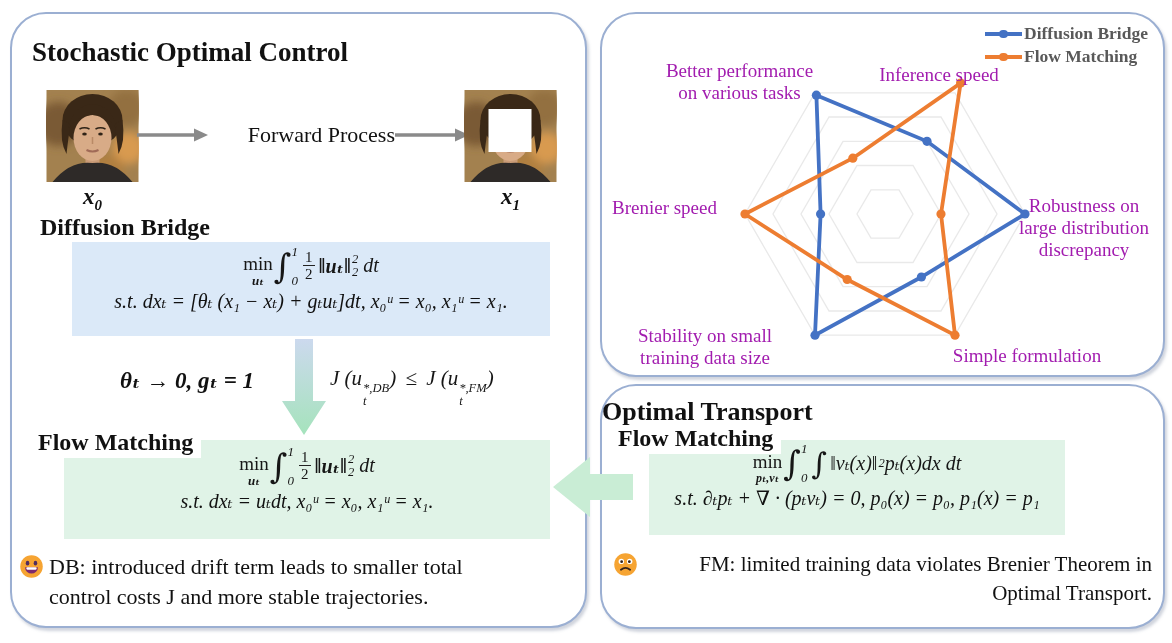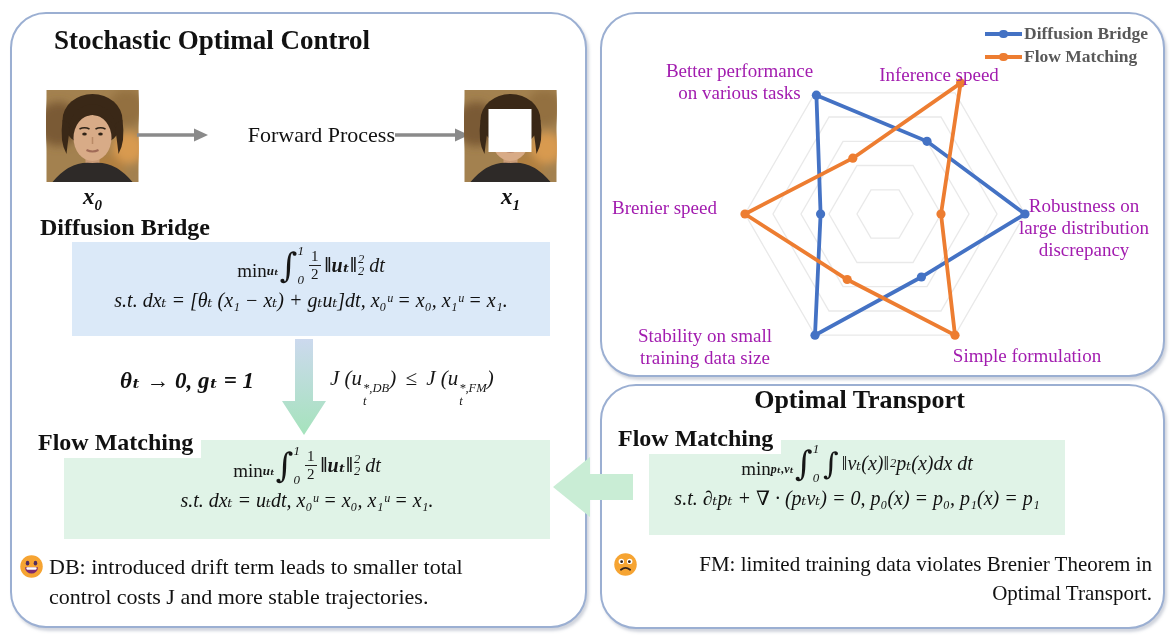--- a/index.html
+++ b/index.html
@@ -4,28 +4,28 @@
 <style>
   html,body{margin:0;padding:0;background:#fff;}
   .canvas{position:relative;width:1172px;height:643px;background:#fff;overflow:hidden;
           font-family:"Liberation Serif","DejaVu Serif",serif;color:#111;}
   .a{position:absolute;}
   .panel{position:absolute;background:#fff;border:2.5px solid #9BAFD2;border-radius:36px;
          box-shadow:2px 3px 3px rgba(120,132,158,.35);}
   .p-left{left:10px;top:12px;width:573px;height:612px;}
   .p-tr{left:600px;top:12px;width:561px;height:361px;}
   .p-br{left:600px;top:384px;width:561px;height:241px;}
-  .title{font-weight:bold;font-size:27px;text-align:center;line-height:1.05;}
+  .title{font-weight:bold;font-size:27px;text-align:left;line-height:1.05;margin-top:12px;}
   .h2{font-weight:bold;font-size:24px;line-height:1.0;}
   .eqbox{position:absolute;}
   .db-bg{background:#DBE9F8;}
   .fm-bg{background:#E0F3E7;}
   .eq{font-style:italic;font-size:20px;color:#161616;}
   .minline{display:flex;align-items:center;justify-content:center;}
-  .minstack{display:inline-flex;flex-direction:row;align-items:center;line-height:1;font-style:normal;margin-top:10px;}
+  .minstack{display:inline-flex;flex-direction:column;align-items:center;line-height:1;font-style:normal;margin-top:10px;}
   .minstack .m{font-size:19px;}
   .minstack .ms{font-size:13px;margin-top:1px;font-weight:bold;font-style:italic;}
   .intwrap{display:inline-flex;align-items:center;line-height:1;font-style:normal;margin:0 1px;}
   .iglyph{font-family:"DejaVu Serif","DejaVu Sans",serif;font-size:34px;}
   .ibounds{display:inline-flex;flex-direction:column;justify-content:space-between;height:42px;font-size:13px;margin-left:0px;font-style:italic;}
   .frac{display:inline-flex;flex-direction:column;align-items:center;line-height:1.1;font-size:15px;margin:0 4px;font-style:normal;}
   .fnum{border-bottom:1.3px solid #222;padding:0 2px;}
   .supsub{display:inline-flex;flex-direction:column;line-height:1;font-size:12.5px;vertical-align:-7px;margin-left:1px;font-style:italic;}
   .bold{font-weight:bold;}
   .constraint{text-align:center;font-size:20px;font-style:italic;margin-top:2px;}

